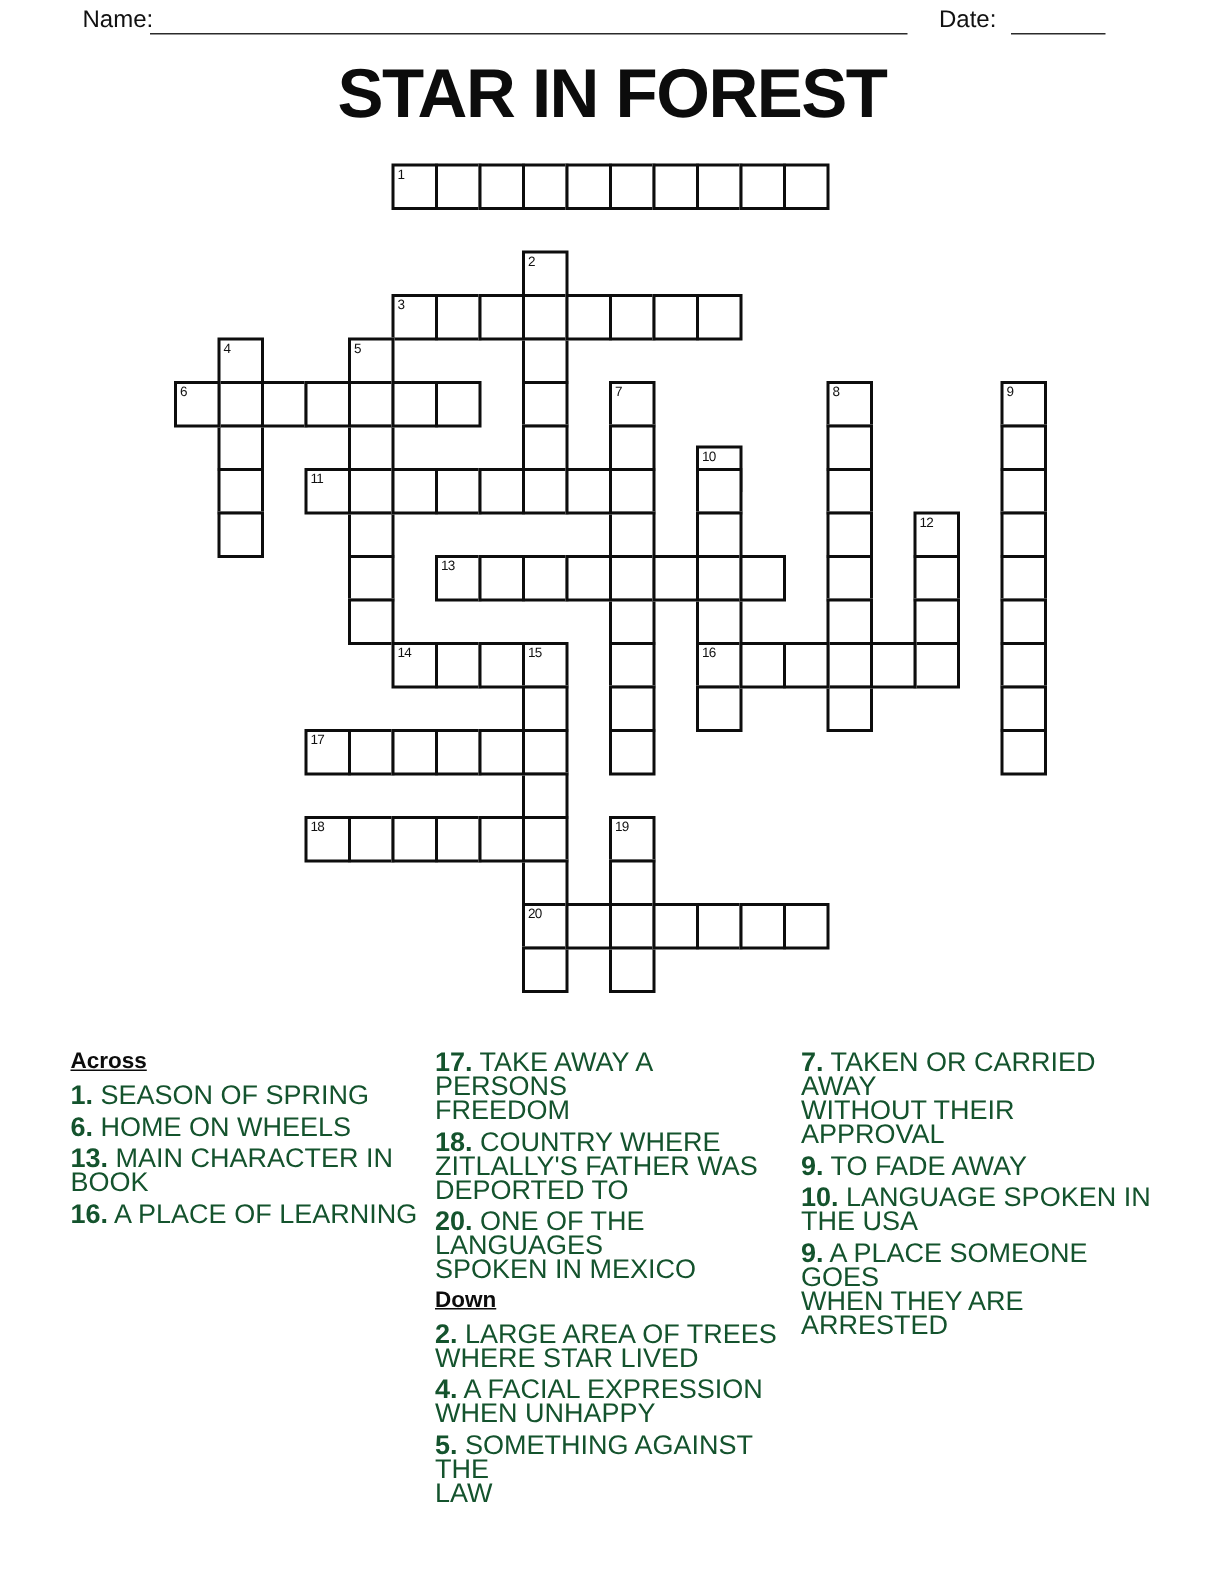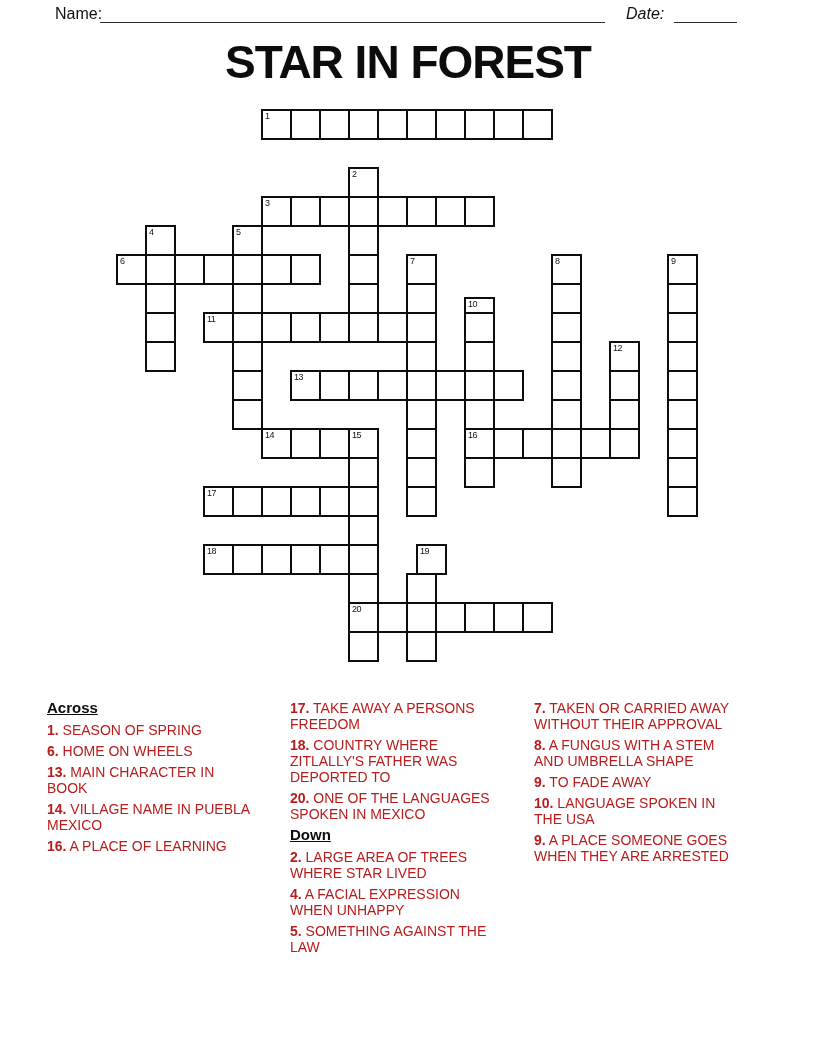--- a/index.html
+++ b/index.html
@@ -2,21 +2,21 @@
 <html><head>
 <meta charset="utf-8">
 <style>
   * { margin: 0; padding: 0; box-sizing: border-box; }
   html, body { width: 816px; height: 1056px; background: #ffffff; overflow: hidden; }
   body { position: relative; font-family: "Liberation Sans", "DejaVu Sans", sans-serif; color: #000; }
 
   
   .hdr-label { position: absolute; font-size: 16px; line-height: 18px; color: #111; }
   #name-label { left: 55px; top: 5px; }
-  #date-label { left: 626px; top: 5px; font-style: italic; }
+  #date-label { left: 626px; top: 5px; }
   .fill-line { position: absolute; border-bottom: 1.6px solid #2b2b2b; height: 18px; top: 5px; }
   #name-line { left: 100px; width: 505px; }
   #date-line { left: 674px; width: 63px; }
 
   
   .title-wrap { position: absolute; top: 36px; left: 0; width: 816px; text-align: center; }
   .title { font-size: 46px; line-height: 52px; font-weight: 600; letter-spacing: -1px; color: #0c0c0c; }
 
   
   #crossword { position: absolute; left: 116px; top: 109px; width: 584px; height: 555px; }
@@ -33,22 +33,22 @@
   
   .clue-col { position: absolute; top: 700px; width: 234px; }
   #clue-col-1 { left: 47px; }
   #clue-col-2 { left: 290px; }
   #clue-col-3 { left: 534px; }
   .clue-heading {
     font-size: 15px; line-height: 16px; font-weight: 700;
     text-decoration: underline; margin-bottom: 6px; color: #0c0c0c;
   }
   .clue {
-    font-size: 14px; line-height: 16px; margin-bottom: 5px;
-    white-space: pre-line; color: #b91c1c;
+    font-size: 18px; line-height: 16px; margin-bottom: 5px;
+    white-space: pre-line; color: #14532d;
   }
   .clue .num { font-weight: 700; }
 </style>
 </head>
 <body>
 
 <div class="hdr-label" id="name-label">Name:</div>
 <div class="fill-line" id="name-line"></div>
 <div class="hdr-label" id="date-label">Date:</div>
 <div class="fill-line" id="date-line"></div>
@@ -201,41 +201,39 @@
     <div class="cell" style="left: 145px; top: 377px;"></div>
     <div class="cell" style="left: 174px; top: 377px;"></div>
     <div class="cell" style="left: 203px; top: 377px;"></div>
     <div class="cell" style="left: 87px; top: 435px;">
       <span class="cellnum">18</span>
     </div>
     <div class="cell" style="left: 116px; top: 435px;"></div>
     <div class="cell" style="left: 145px; top: 435px;"></div>
     <div class="cell" style="left: 174px; top: 435px;"></div>
     <div class="cell" style="left: 203px; top: 435px;"></div>
-    <div class="cell" style="left: 300px; top: 435px; text-align: center;">
+    <div class="cell" style="left: 290px; top: 435px; text-align: center;">
       <span class="cellnum">19</span>
     </div>
     <div class="cell" style="left: 290px; top: 464px;"></div>
     <div class="cell" style="left: 290px; top: 493px;"></div>
     <div class="cell" style="left: 290px; top: 522px;"></div>
     <div class="cell" style="left: 261px; top: 493px;"></div>
     <div class="cell" style="left: 319px; top: 493px;"></div>
     <div class="cell" style="left: 348px; top: 493px;"></div>
     <div class="cell" style="left: 377px; top: 493px;"></div>
     <div class="cell" style="left: 406px; top: 493px;"></div>
   </div>
 
 <div class="clue-col" id="clue-col-1">
     <div class="clue-heading">Across</div>
     <div class="clue"><span class="num">1.</span> <span>SEASON OF SPRING</span></div>
     <div class="clue"><span class="num">6.</span> <span>HOME ON WHEELS</span></div>
     <div class="clue"><span class="num">13.</span> <span>MAIN CHARACTER IN
 BOOK</span></div>
-    <div class="clue"><span class="num">14.</span> <span>VILLAGE NAME IN PUEBLA
-MEXICO</span></div>
     <div class="clue"><span class="num">16.</span> <span>A PLACE OF LEARNING</span></div>
   </div>
 <div class="clue-col" id="clue-col-2">
     <div class="clue"><span class="num">17.</span> <span>TAKE AWAY A PERSONS
 FREEDOM</span></div>
     <div class="clue"><span class="num">18.</span> <span>COUNTRY WHERE
 ZITLALLY'S FATHER WAS
 DEPORTED TO</span></div>
     <div class="clue"><span class="num">20.</span> <span>ONE OF THE LANGUAGES
 SPOKEN IN MEXICO</span></div>
@@ -243,20 +241,18 @@
     <div class="clue"><span class="num">2.</span> <span>LARGE AREA OF TREES
 WHERE STAR LIVED</span></div>
     <div class="clue"><span class="num">4.</span> <span>A FACIAL EXPRESSION
 WHEN UNHAPPY</span></div>
     <div class="clue"><span class="num">5.</span> <span>SOMETHING AGAINST THE
 LAW</span></div>
   </div>
 <div class="clue-col" id="clue-col-3">
     <div class="clue"><span class="num">7.</span> <span>TAKEN OR CARRIED AWAY
 WITHOUT THEIR APPROVAL</span></div>
-    <div class="clue"><span class="num">8.</span> <span>A FUNGUS WITH A STEM
-AND UMBRELLA SHAPE</span></div>
     <div class="clue"><span class="num">9.</span> <span>TO FADE AWAY</span></div>
     <div class="clue"><span class="num">10.</span> <span>LANGUAGE SPOKEN IN
 THE USA</span></div>
     <div class="clue"><span class="num">9.</span> <span>A PLACE SOMEONE GOES
 WHEN THEY ARE ARRESTED</span></div>
   </div>
 
 </body></html>

